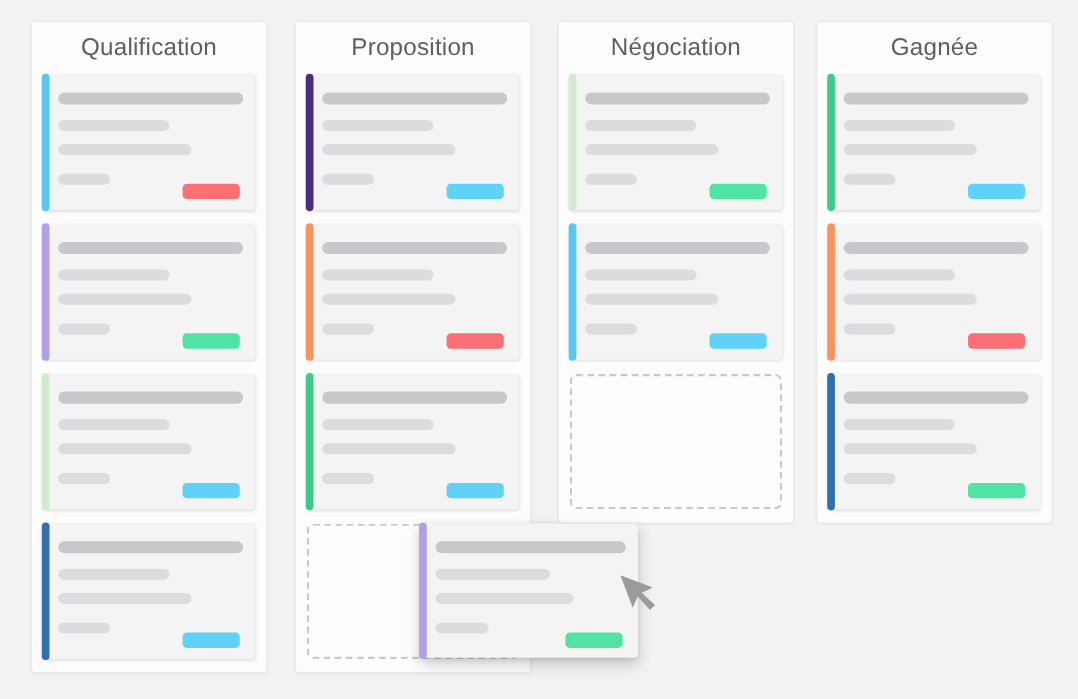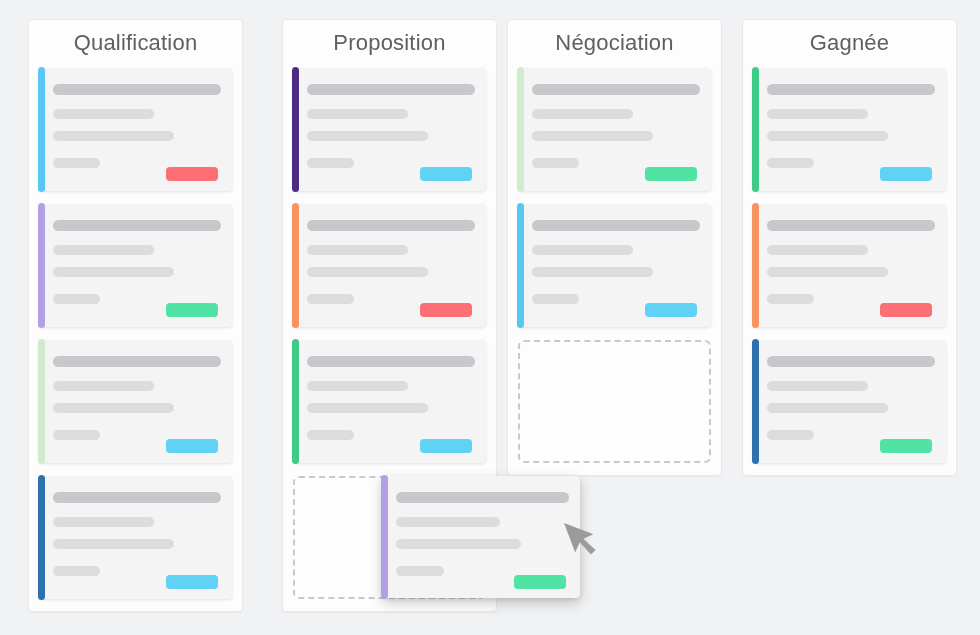--- a/index.html
+++ b/index.html
@@ -8,21 +8,21 @@
     background:#f1f2f4;
     font-family:"Liberation Sans", sans-serif;
   }
   .board{position:absolute;inset:0;}
   .column{
     position:absolute;top:19px;width:215px;box-sizing:border-box;
     background:#fdfdfe;border:1px solid #e9e9ec;border-radius:4px;
     padding:0 10px 12px;display:flex;flex-direction:column;gap:13px;
     box-shadow:0 1px 2px rgba(0,0,0,0.04);
   }
-  .col-0{left:28px;} .col-1{left:282px;} .col-2{left:507px;} .col-3{left:742px;}
+  .col-0{left:28px;} .col-1{left:268px;} .col-2{left:507px;} .col-3{left:742px;}
   .col-title{
     flex:0 0 35px;height:35px;line-height:46px;text-align:center;
     font-size:22px;color:#5e5e63;letter-spacing:.2px;user-select:none;
   }
   .card{
     position:relative;flex:0 0 123px;height:123px;
     background:#f4f4f5;border-radius:4px;
     box-shadow:0 1px 3px rgba(0,0,0,0.12);
   }
   .stripe{

